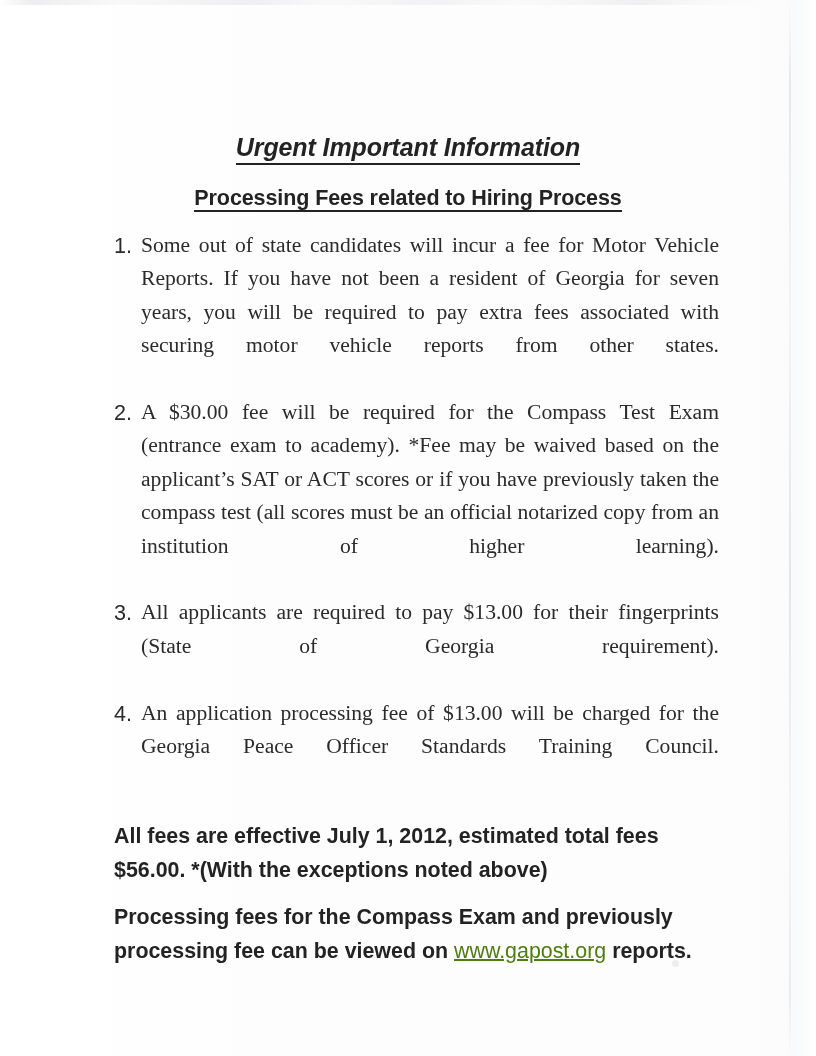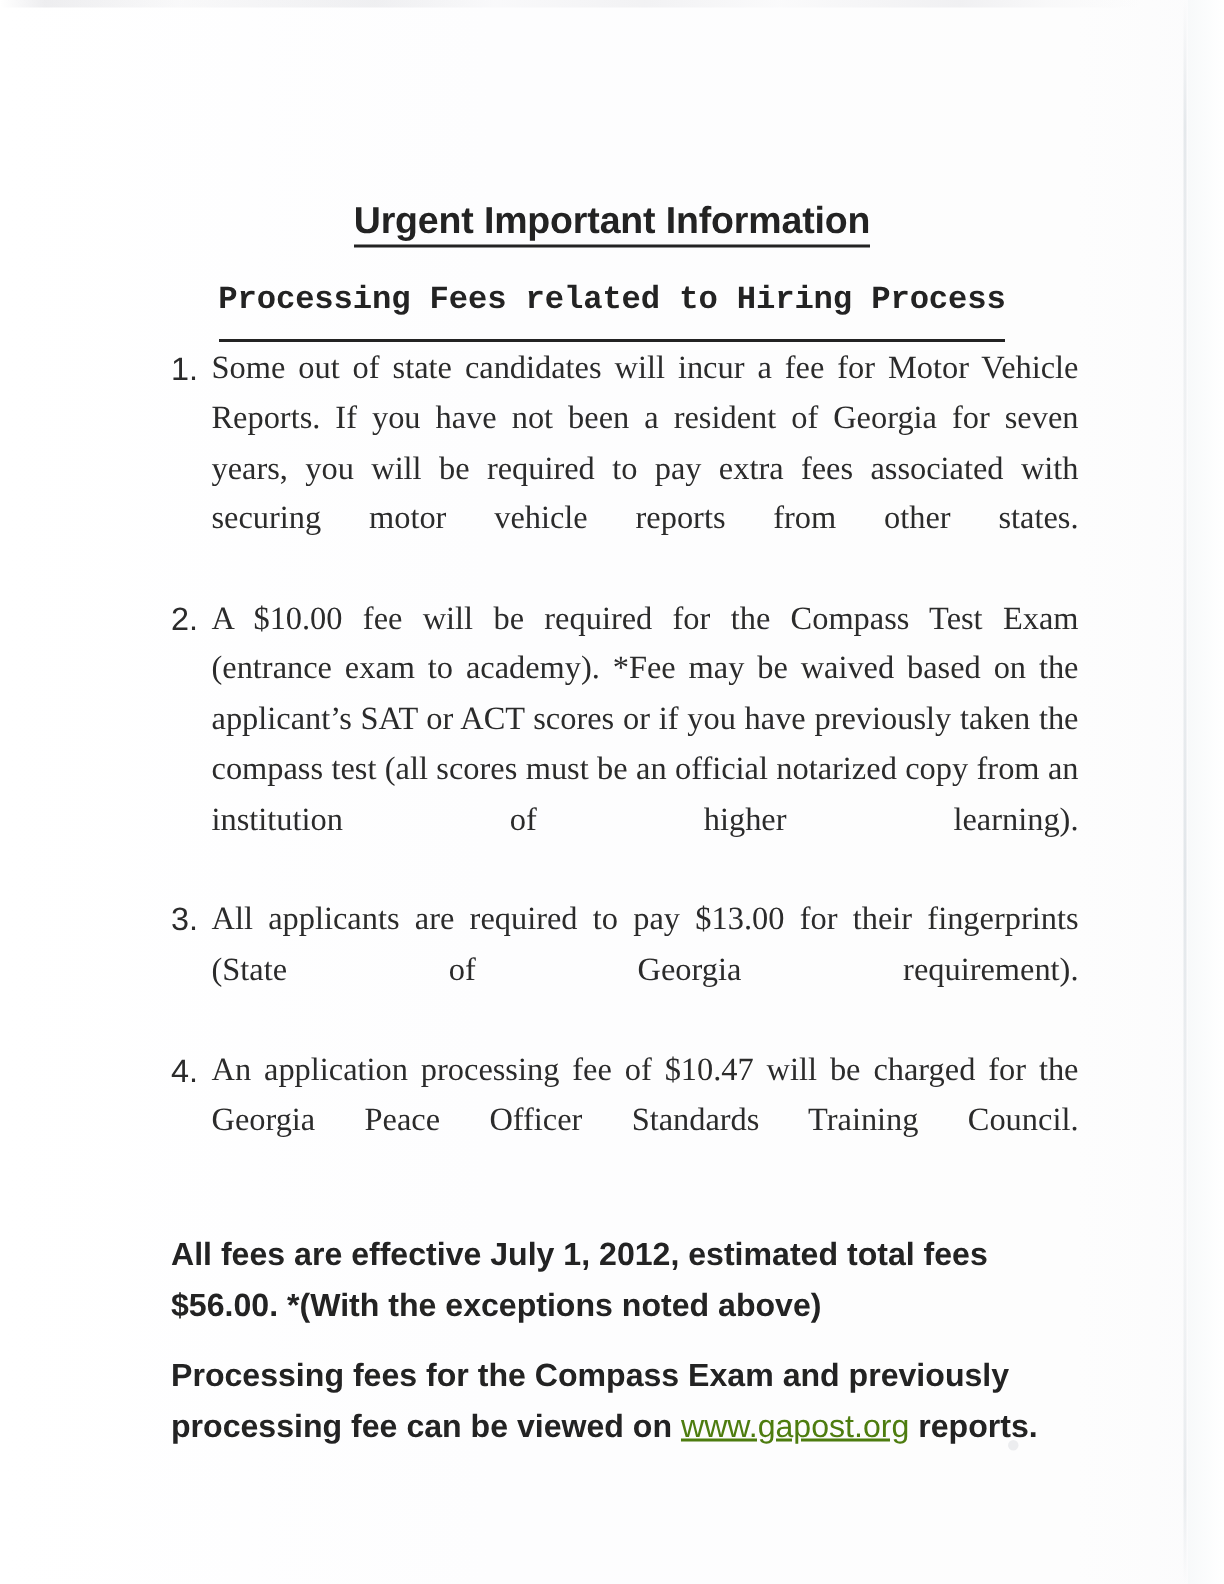--- a/index.html
+++ b/index.html
@@ -89,36 +89,36 @@
     font-weight: bold;
     color: #232323;
     margin: 0;
   }
   .doc-title {
     position: absolute;
     left: 0; top: 133px;
     width: 816px;
     font-size: 25px;
     letter-spacing: -0.1px;
+    font-style: italic;
   }
   .doc-title span {
     border-bottom: 2.5px solid #232323;
     padding-bottom: 2px;
   }
   .doc-subtitle {
     position: absolute;
     left: 0; top: 186px;
     width: 816px;
     font-size: 21.5px;
     letter-spacing: -0.1px;
   }
   .doc-subtitle span {
     border-bottom: 2.2px solid #232323;
-    padding-bottom: 14px;
-    font-family: Liberation Mono, monospace;
+    padding-bottom: 0;
   }
 
   .fee-list {
     position: absolute;
     left: 114px;
     top: 229px;
     width: 605px;
     margin: 0;
     padding: 0;
     list-style: none;
@@ -195,29 +195,29 @@
     <span>Processing Fees related to Hiring Process</span>
   </h2>
 
   <ol class="fee-list">
     <li class="fee-item">
       <span class="marker">1.</span>
       <span class="body">Some out of state candidates will incur a fee for Motor Vehicle Reports. If you have not been a resident of Georgia for seven years, you will be required to pay extra fees associated with securing motor vehicle reports from other states.</span>
     </li>
     <li class="fee-item">
       <span class="marker">2.</span>
-      <span class="body">A $10.00 fee will be required for the Compass Test Exam (entrance exam to academy). *Fee may be waived based on the applicant’s SAT or ACT scores or if you have previously taken the compass test (all scores must be an official notarized copy from an institution of higher learning).</span>
+      <span class="body">A $30.00 fee will be required for the Compass Test Exam (entrance exam to academy). *Fee may be waived based on the applicant’s SAT or ACT scores or if you have previously taken the compass test (all scores must be an official notarized copy from an institution of higher learning).</span>
     </li>
     <li class="fee-item">
       <span class="marker">3.</span>
       <span class="body">All applicants are required to pay $13.00 for their fingerprints (State of Georgia requirement).</span>
     </li>
     <li class="fee-item">
       <span class="marker">4.</span>
-      <span class="body">An application processing fee of $10.47 will be charged for the Georgia Peace Officer Standards Training Council.</span>
+      <span class="body">An application processing fee of $13.00 will be charged for the Georgia Peace Officer Standards Training Council.</span>
     </li>
   </ol>
 
   <p class="closing closing-1"> All fees are effective July 1, 2012, estimated total fees $56.00. *(With the exceptions noted above)</p>
 
   <p class="closing closing-2"><span>Processing fees for the Compass Exam and previously processing fee can be viewed on </span><a class="weblink" href="#">www.gapost.org</a><span> reports.</span></p>
 
 </div>
 
 </body></html>

